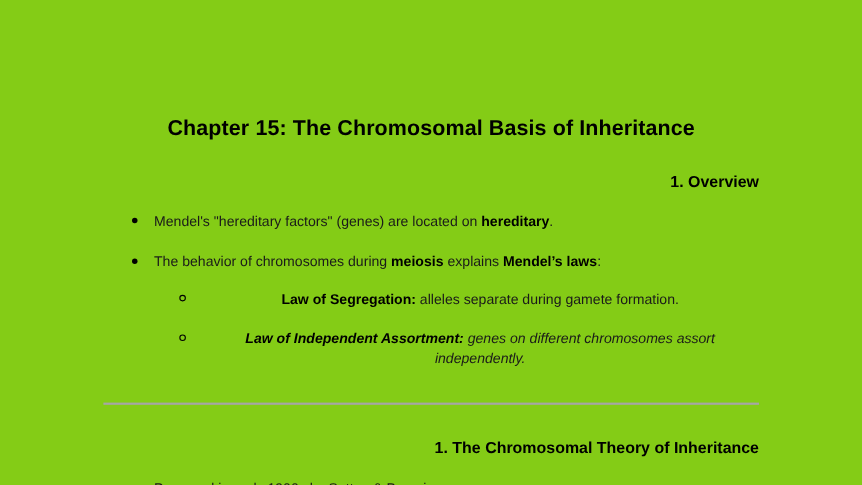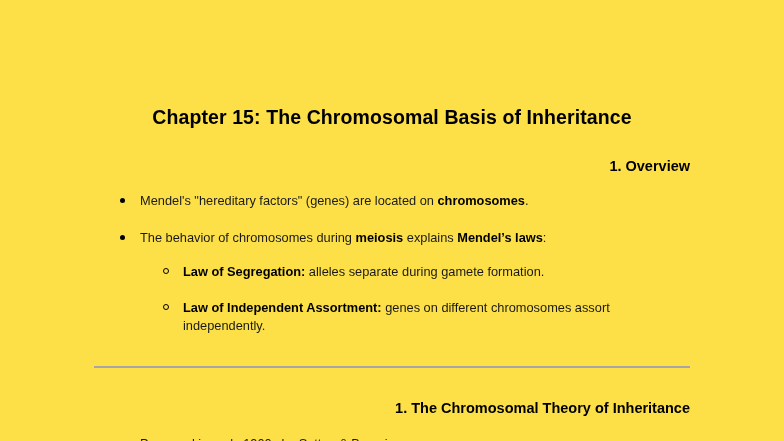--- a/index.html
+++ b/index.html
@@ -13,21 +13,21 @@
     height: 441px;
     overflow: hidden;
     font-family: "Liberation Sans", "DejaVu Sans", sans-serif;
     color: #000000;
     -webkit-font-smoothing: none;
   }
   .page {
     position: relative;
     width: 784px;
     height: 441px;
-    background: #fde047;
+    background: #84cc16;
     box-sizing: border-box;
   }
   .content {
     position: absolute;
     left: 94px;
     top: 105px;
     width: 596px;
   }
   .doc-title {
     font-size: 19.5px;
@@ -68,31 +68,33 @@
     top: 6px;
     width: 5px;
     height: 5px;
     border-radius: 50%;
     background: #000;
   }
   ul.level2 {
     list-style: none;
     margin: 16px 0 0 0;
     padding: 0;
+    text-align: center;
   }
   ul.level2 > li {
     position: relative;
     padding-left: 43px;
     margin-bottom: 17px;
     font-size: 12.8px;
     line-height: 1.45;
     color: #1a1a1a;
   }
   ul.level2 > li:last-child {
     margin-bottom: 0;
+    font-style: italic;
   }
   ul.level2 > li > .bullet-circle {
     position: absolute;
     left: 23px;
     top: 5px;
     width: 4px;
     height: 4px;
     border-radius: 50%;
     border: 1.3px solid #000;
     background: transparent;
@@ -123,21 +125,21 @@
 <div class="page">
   <div class="content">
 
     <h1 class="doc-title">Chapter 15: The Chromosomal Basis of Inheritance</h1>
 
     <h2 class="section-heading">1. Overview</h2>
 
     <ul class="level1">
       <li>
         <span class="bullet-disc"></span>
-        <span>Mendel's "hereditary factors" (genes) are located on </span><span class="b">chromosomes</span><span>.</span>
+        <span>Mendel's "hereditary factors" (genes) are located on </span><span class="b">hereditary</span><span>.</span>
       </li>
       <li>
         <span class="bullet-disc"></span>
         <span>The behavior of chromosomes during </span><span class="b">meiosis</span><span> explains </span><span class="b">Mendel’s laws</span><span>:</span>
 
         <ul class="level2">
           <li>
             <span class="bullet-circle"></span>
             <span class="b">Law of Segregation:</span><span> alleles separate during gamete formation.</span>
           </li>

